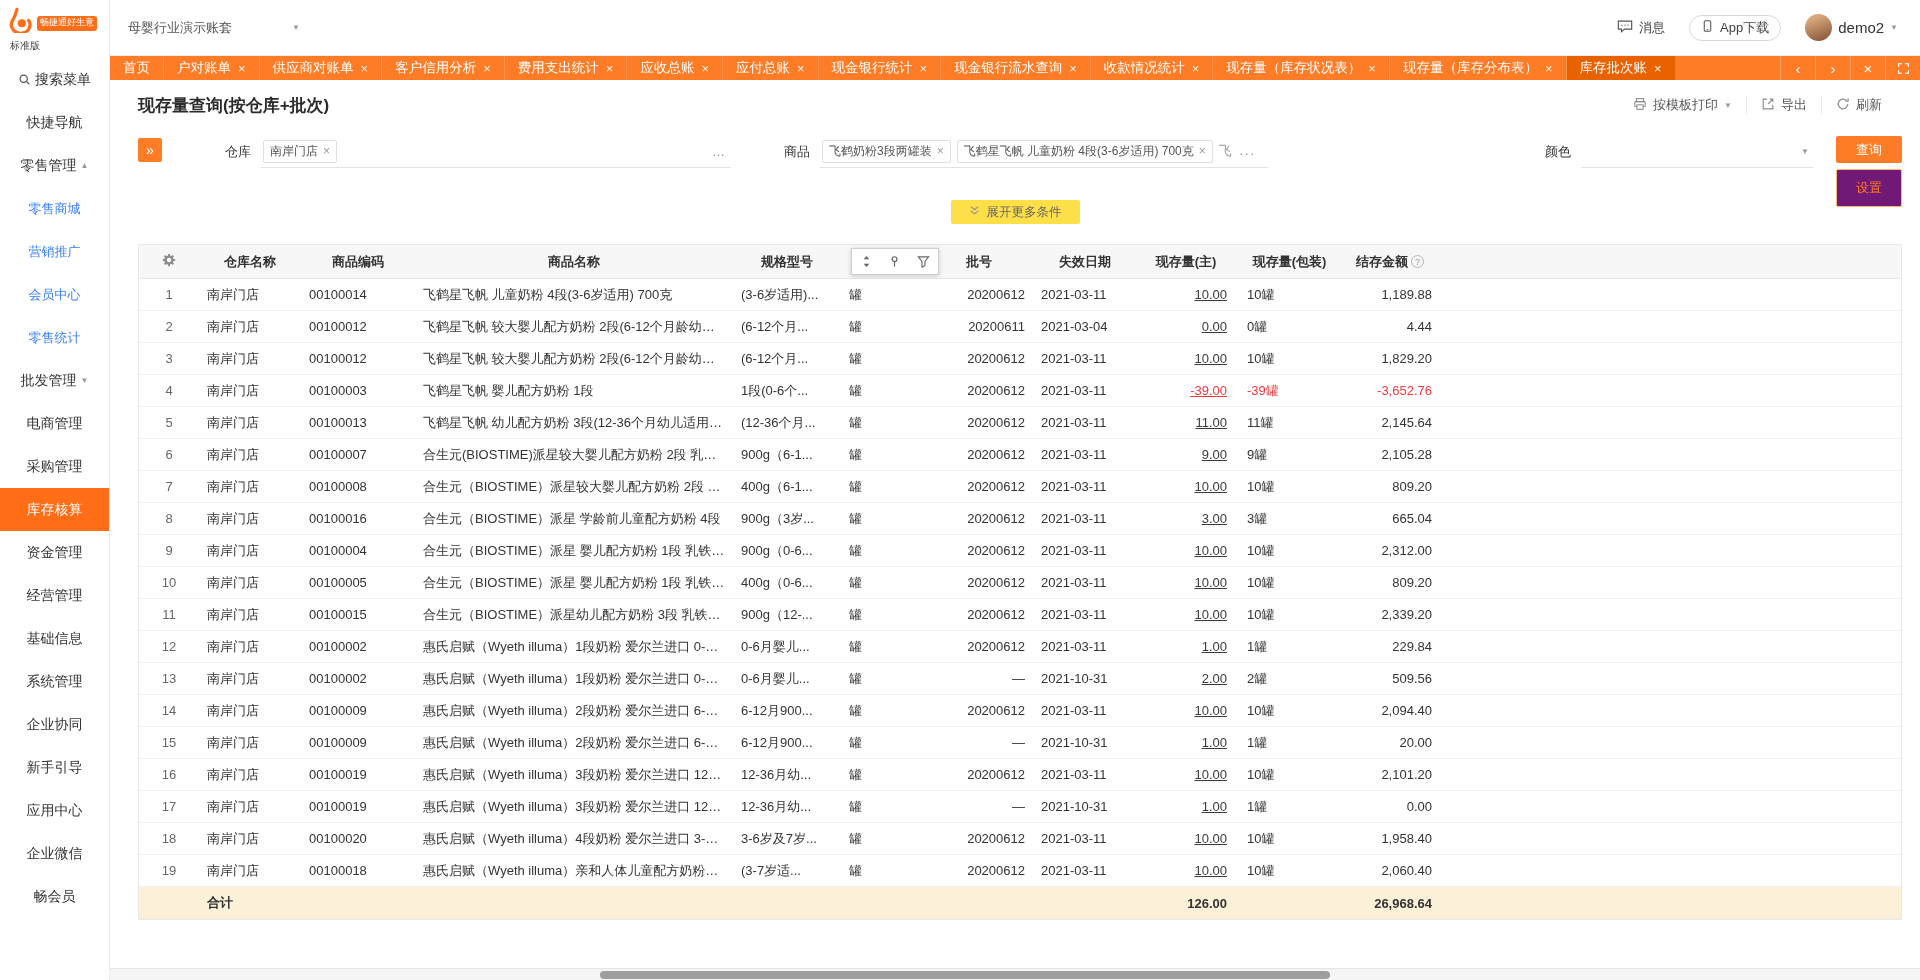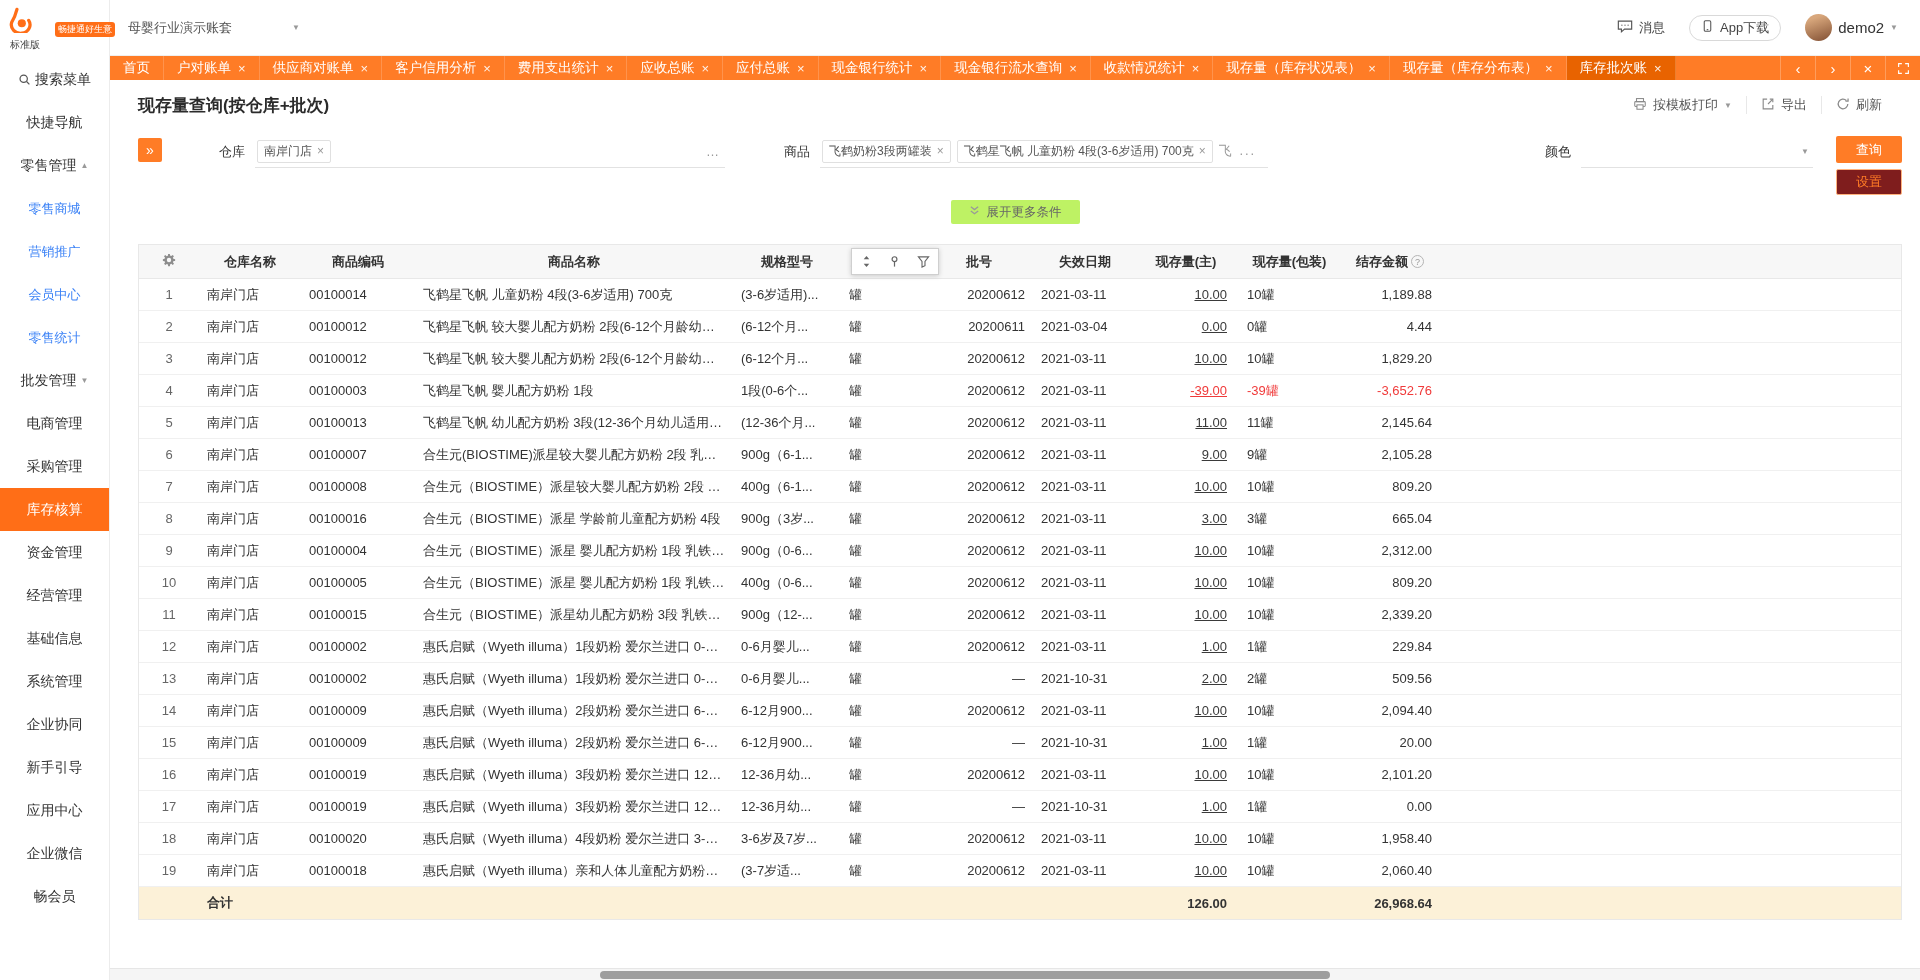--- a/index.html
+++ b/index.html
@@ -4,21 +4,21 @@
 <style>
   * { box-sizing: border-box; margin: 0; padding: 0; }
   html,body { width:1920px; height:980px; overflow:hidden; background:#fff;
     font-family:"Liberation Sans","DejaVu Sans",sans-serif; }
   .app { position:relative; width:1920px; height:980px; background:#fff; overflow:hidden; }
 
   
   .sidebar { position:absolute; left:0; top:0; bottom:0; width:110px; background:#fff;
     border-right:1px solid #ececec; z-index:20; }
   .logo-area { height:58px; padding:7px 4px 0 8px; }
-  .logo-row { display:flex; align-items:flex-end; gap:21px; }
+  .logo-row { display:flex; align-items:center; gap:3px;font-family:Liberation Mono, monospace; }
   .logo-badge { background:#ff6e17; color:#fff; font-size:9px; border-radius:3px;
     padding:2px 3px; line-height:1.2; margin-top:2px; white-space:nowrap; }
   .edition { font-size:10px; color:#444; margin-top:1px; margin-left:2px; }
   .side-item { height:43px; display:flex; align-items:center; justify-content:center;
     font-size:14px; color:#333; cursor:pointer; gap:4px; }
   .side-item.sub { font-size:13px; color:#3b82f6; }
   .side-item.active { background:#ff6e17; color:#fff; }
   .side-arrow { font-size:8px; color:#999; }
   .side-ico { display:flex; align-items:center; }
 
@@ -65,25 +65,25 @@
   .f-field { border-bottom:1px solid #e2e2e2; min-height:30px; display:flex; align-items:center;
     gap:6px; padding:0 4px 3px 2px; }
   .tag { display:inline-flex; align-items:center; gap:5px; border:1px solid #e0e0e0; border-radius:2px;
     padding:2px 6px; font-size:12px; color:#555; background:#fff; white-space:nowrap;
     max-width:270px; overflow:hidden; }
   .tag-close { color:#999; font-size:12px; cursor:pointer; }
   .f-more { color:#999; font-size:13px; letter-spacing:2px; cursor:pointer; }
   .f-spring { flex:1; }
   .btn-query { position:absolute; right:18px; top:6px; width:66px; height:27px; background:#ff7c26;
     color:#fff; border:none; font-size:13px; border-radius:2px; cursor:pointer; }
-  .btn-settings { position:absolute; right:18px; top:39px; width:66px; height:26px; background:#7f1d1d;
+  .btn-settings { position:absolute; right:18px; top:39px; width:66px; height:38px; background:#701a75;
     color:#ff7c26; border:1px solid #ffb27d; font-size:13px; border-radius:2px; cursor:pointer; }
 
   .expand-bar { height:28px; display:flex; justify-content:center; background:#fff; }
-  .expand-btn { background:#bef264; color:#666; font-size:12.5px; padding:4px 18px; height:24px;
+  .expand-btn { background:#fde047; color:#666; font-size:12.5px; padding:4px 18px; height:24px;
     display:flex; align-items:center; gap:7px; cursor:pointer; border-radius:2px; }
 
   
   .table { margin:16px 18px 0 28px; border:1px solid #e8e8e8; font-size:13px; color:#333; background:#fff; }
   .thead { display:flex; background:#f7f7f7; height:34px; font-weight:700; align-items:center;
     border-bottom:1px solid #e8e8e8; position:relative; }
   .trow { display:flex; height:32px; align-items:center; border-bottom:1px solid #f0f0f0; background:#fff; }
   .trow-total { display:flex; height:32px; align-items:center; background:#fcf1d8; font-weight:700; }
   .cell { padding:0 8px; white-space:nowrap; overflow:hidden; text-overflow:ellipsis; }
   .c-num  { width:60px;  text-align:center; color:#666; flex:none; }
@@ -341,21 +341,21 @@
               </svg>
           </span>
           <span>刷新</span>
         </div>
       </div>
     </div>
 
     <div class="filter-panel">
       <div class="collapse-btn">»</div>
 
-      <div class="f-group" style="left:109px;">
+      <div class="f-group" style="left:115px;">
         <span class="f-label">仓库</span>
         <div class="f-field" style="width:470px;">
           <span id="wh-tags" style="display:flex;gap:6px;">
               <span class="tag">
                 <span>南岸门店</span>
                 <span class="tag-close">×</span>
               </span>
             </span>
           <span class="f-spring"></span>
           <span class="f-more">…</span>

